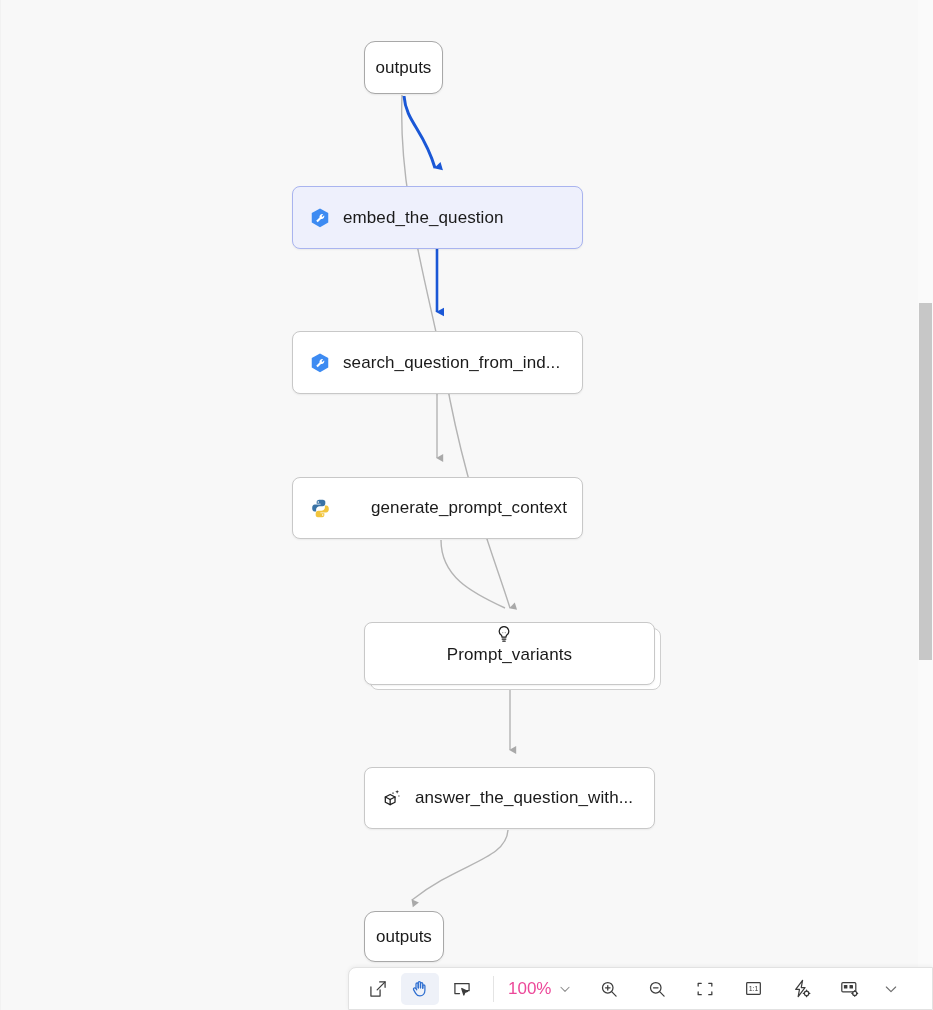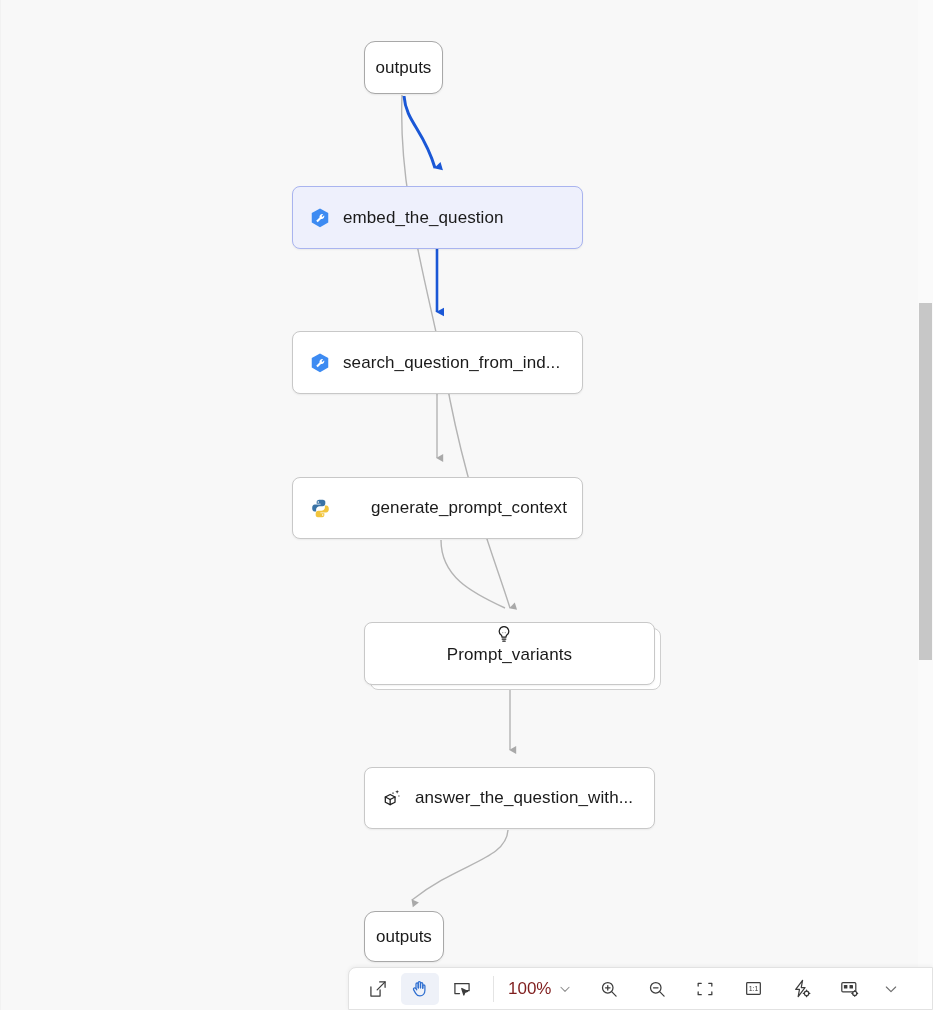--- a/index.html
+++ b/index.html
@@ -132,21 +132,21 @@
     margin: 0 10px;
   }
   #zoom-level {
     display: flex;
     align-items: center;
     cursor: pointer;
     padding: 0 4px;
   }
   #zoom-level .zval {
     font-size: 17px;
-    color: #7f1d1d;
+    color: #ec4899;
     margin-right: 7px;
   }
 
   
   #vscroll-track {
     position: absolute;
     right: 0; top: 0;
     width: 15px;
     height: 1010px;
     background: #fafafa;

